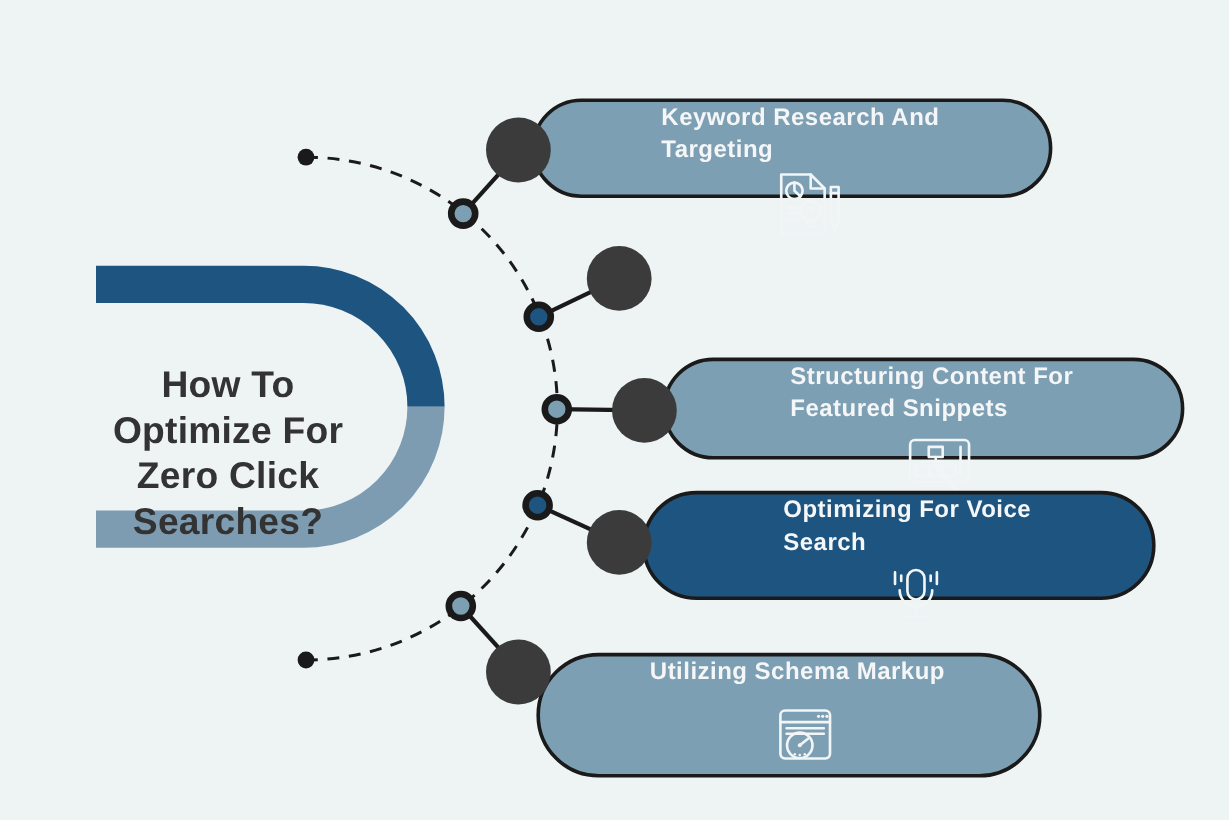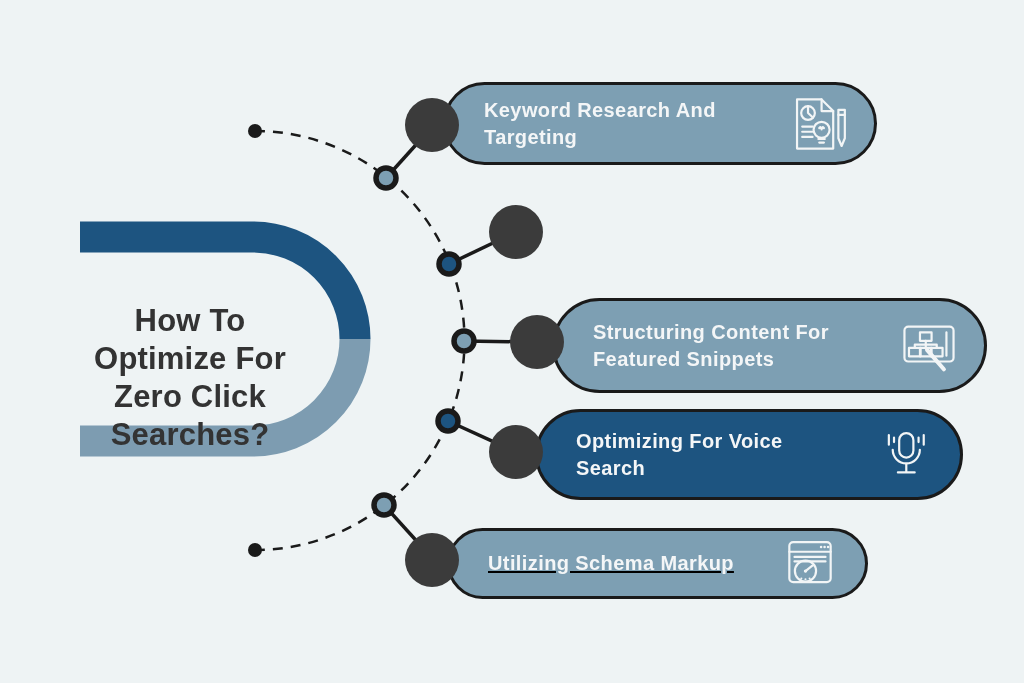--- a/index.html
+++ b/index.html
@@ -20,34 +20,35 @@
   .layer{position:absolute;left:0;top:0;width:1024px;height:683px;pointer-events:none;}
   .title{
     position:absolute;left:50px;top:262px;width:280px;
     text-align:center;font-size:31px;font-weight:800;line-height:38px;
     color:var(--title-text);white-space:pre-line;letter-spacing:.2px;margin-top:40px;
   }
   .pill{
     position:absolute;display:flex;align-items:center;
     border:3px solid var(--outline);border-radius:999px;
     padding:0 24px 0 38px;
+    flex-direction:column;
   }
   .pill--light{background:var(--pill-light);}
   .pill--dark{background:var(--pill-dark);}
   .pill__label{
     flex:1;color:var(--pill-text);font-size:20px;font-weight:600;
     line-height:27px;letter-spacing:.4px;white-space:pre-line;
   }
   .pill__icon{width:62px;height:62px;flex:0 0 62px;margin-left:12px;}
   .pill__icon svg{width:62px;height:62px;display:block;}
   .pill-1{left:443px;top:82px;width:434px;height:83px;}
   .pill-2{left:535px;top:190px;width:430px;height:85px;}
-  .pill-3{left:552px;top:298px;width:435px;height:95px;}
+  .pill-3{left:552px;top:298px;width:435px;height:85px;}
   .pill-4{left:535px;top:409px;width:428px;height:91px;}
-  .pill-5{left:447px;top:528px;width:421px;height:71px;text-decoration:underline;}
+  .pill-5{left:447px;top:544px;width:421px;height:104px;}
   .ico{stroke:#f2f5f6;stroke-width:1.7;fill:none;stroke-linecap:round;stroke-linejoin:round;}
   .ico-fill{fill:#f2f5f6;stroke:none;}
   .ico-text{fill:#f2f5f6;stroke:none;font-family:"Liberation Sans",sans-serif;font-weight:bold;font-size:11px;text-anchor:middle;}
 </style>
 </head>
 <body>
 
 <div class="stage">
 
   <svg class="layer" viewBox="0 0 1024 683">

